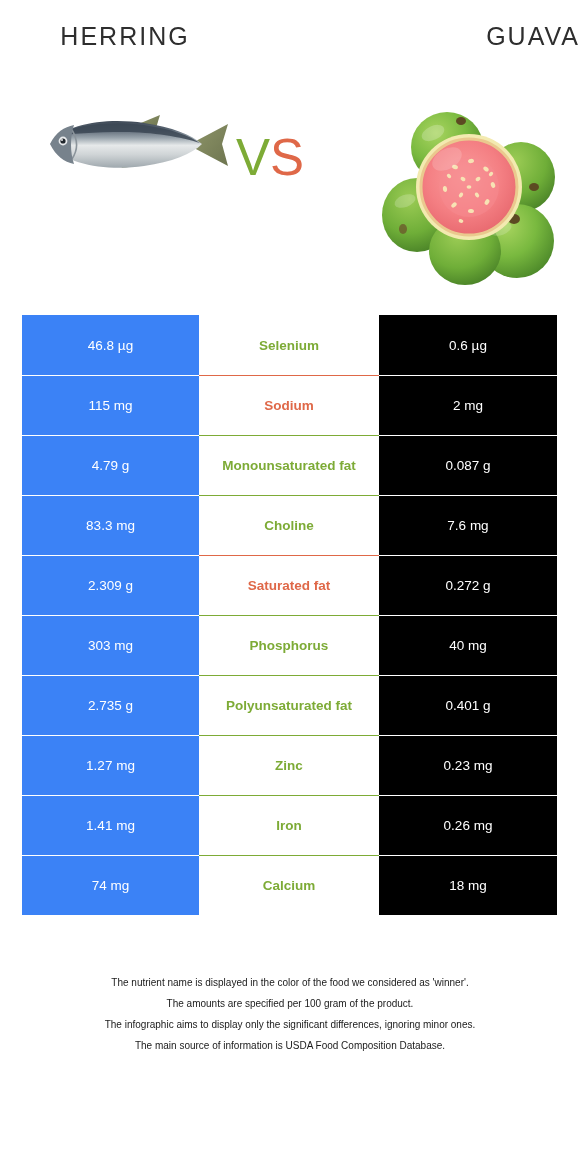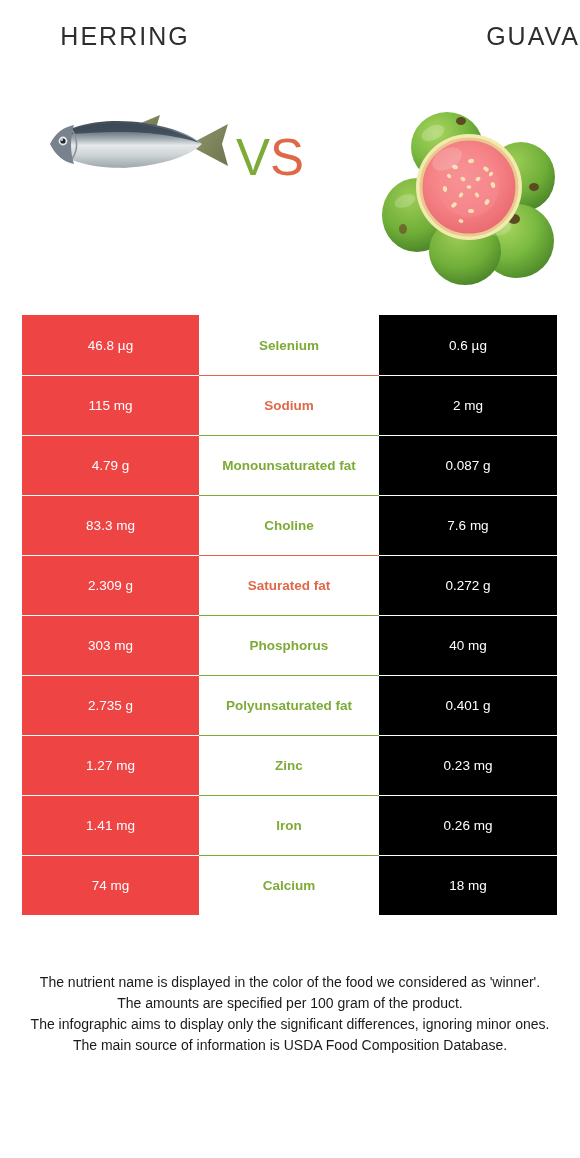--- a/index.html
+++ b/index.html
@@ -37,35 +37,35 @@
   .guava { position: absolute; left: 381px; top: 101px; width: 180px; height: 190px; }
   .guava svg { display: block; width: 100%; height: 100%; }
 
   
   .table { position: absolute; left: 22px; top: 315px; width: 535px; }
   .row { display: flex; height: 60px; }
   .cell {
     display: flex; align-items: center; justify-content: center;
     font-size: 13.5px; height: 60px;
   }
-  .cell-left  { width: 177px; color: #ffffff; background: #ef4444; }
+  .cell-left  { width: 177px; color: #ffffff; background: #3b82f6; }
   .cell-mid   { width: 180px; background: #ffffff; font-weight: 600; }
   .cell-right { width: 178px; color: #ffffff; background: #000000; }
 
   .row + .row .cell-left  { border-top: 1px solid #ffffff; height: 60px; }
   .row + .row .cell-right { border-top: 1px solid #ffffff; height: 60px; }
   .row + .row .cell-mid   { border-top: 1px solid currentColor; }
 
   .win-green .cell-mid  { color: #7DAB36; }
   .win-orange .cell-mid { color: #DF6848; }
 
   
   .footer {
     position: absolute; left: 20px; top: 972px; width: 540px;
-    text-align: center; font-size: 14px; line-height: 21px; color: #1a1a1a;
+    text-align: center; font-size: 10px; line-height: 21px; color: #1a1a1a;
   }
   .footer div { white-space: normal; }
 </style>
 </head>
 <body>
 
 <div class="page">
 
   <div class="header">
 

